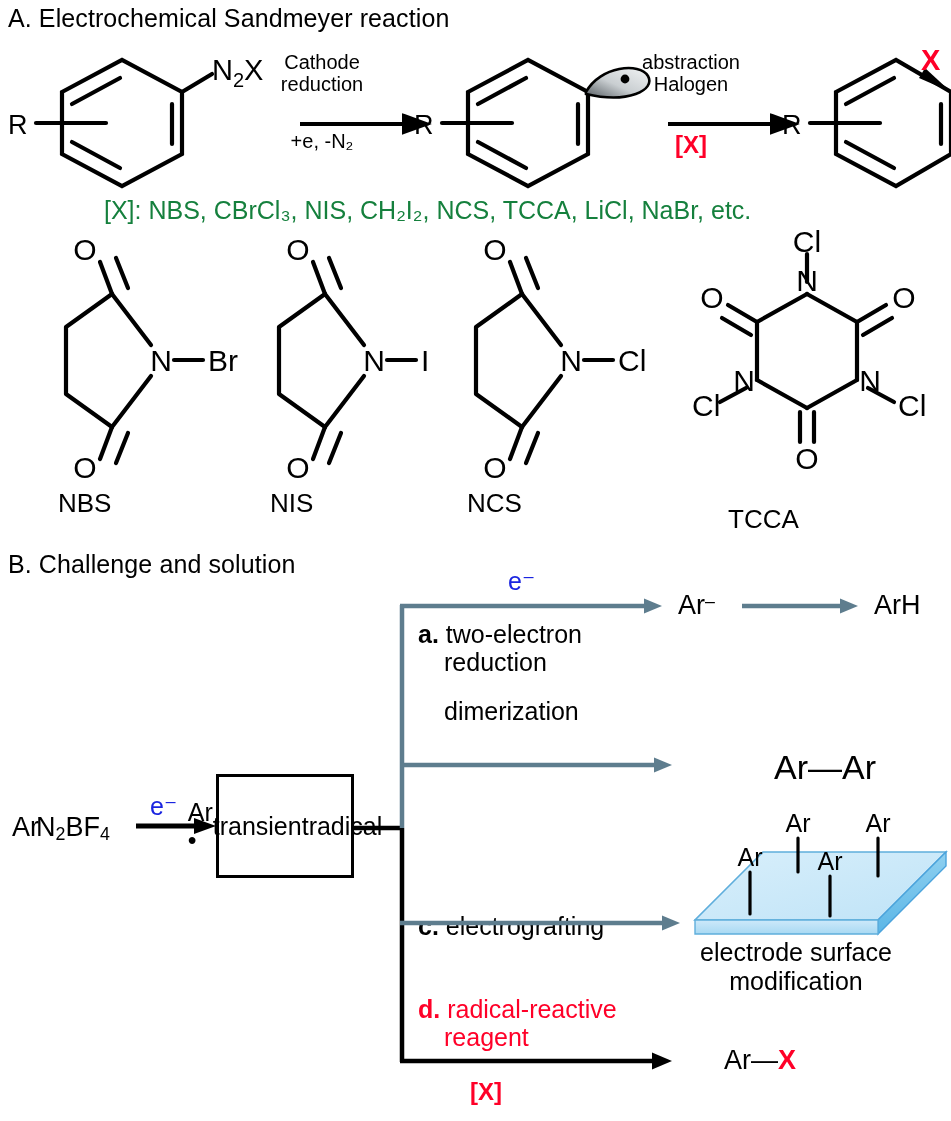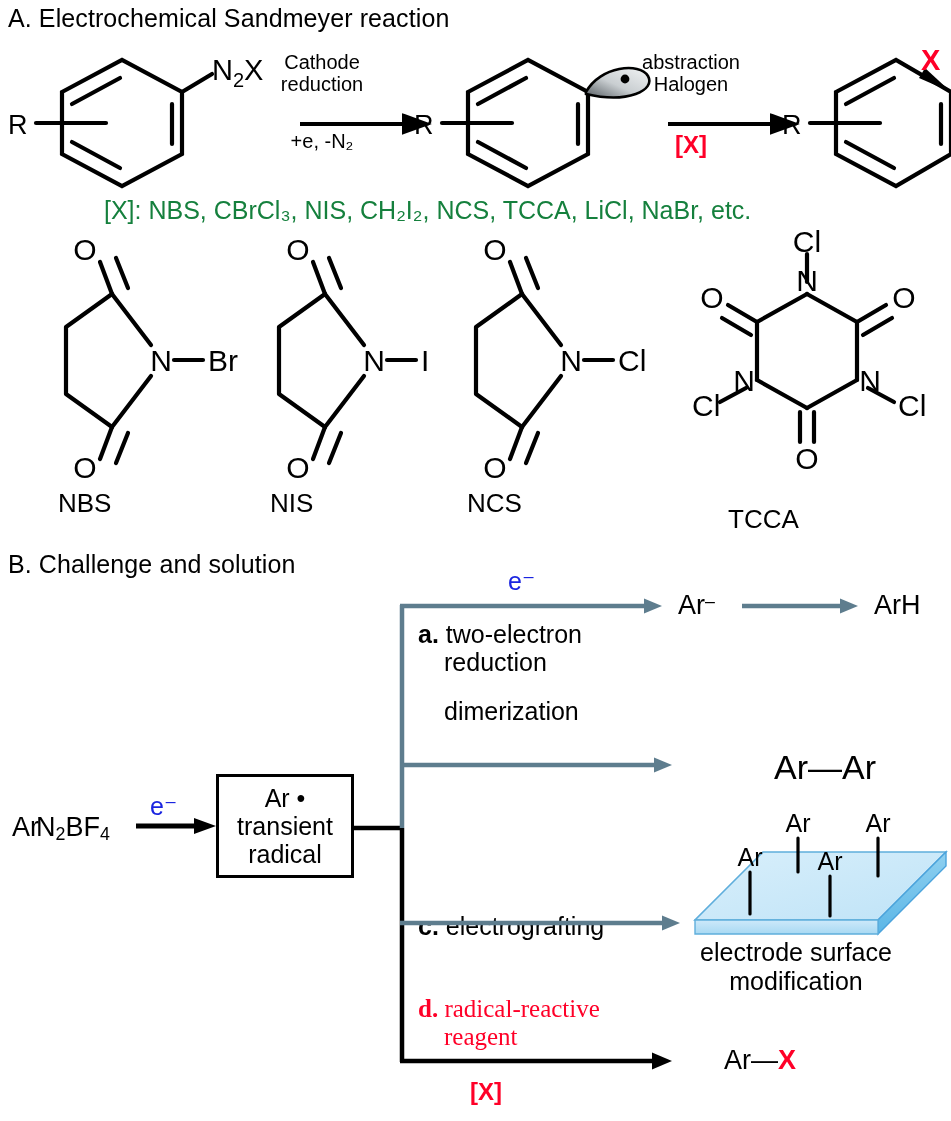--- a/index.html
+++ b/index.html
@@ -11,21 +11,21 @@
   .abs{position:absolute;}
   .panel-title{font-size:25px;letter-spacing:0.1px;white-space:nowrap;}
   .reagent-list{font-size:25px;color:#15803d;white-space:nowrap;font-weight:400;}
   .cond{font-size:20px;text-align:center;line-height:1.08;white-space:nowrap;}
   .cond-red{font-size:24px;color:#FF0028;font-weight:bold;text-align:center;}
   .mol-name{font-size:26px;text-align:left;white-space:nowrap;}
   .atom{font-size:27px;}
   .eminus{font-size:25px;color:#1A24E0;font-weight:400;white-space:nowrap;}
   .branch-label{font-size:25px;line-height:1.12;white-space:nowrap;}
   .branch-label b{font-weight:bold;}
-  .branch-red{color:#FF0028;font-family:Liberation Serif, serif;}
+  .branch-red{color:#FF0028;}
   .species{font-size:26px;white-space:nowrap;}
   .caption{font-size:25px;text-align:center;line-height:1.14;white-space:nowrap;}
   sub{font-size:0.66em;vertical-align:-0.24em;}
   sup{font-size:0.66em;vertical-align:0.42em;}
   svg{display:block;overflow:visible;}
 </style>
 </head>
 <body>
 
 <div class="abs panel-title" style="left:8px;top:4px;">A. Electrochemical Sandmeyer reaction</div>
@@ -216,21 +216,21 @@
 </div>
 
 <div class="abs" style="left:136px;top:815px;">
   <svg width="80" height="22" viewBox="0 0 80 22">
     <line x1="0" y1="11" x2="58" y2="11" stroke="#000" stroke-width="5"></line>
     <polygon points="58,3 80,11 58,19" fill="#000"></polygon>
   </svg>
 </div>
 
 <div class="abs" style="left:216px;top:774px;width:138px;height:104px;border:3.5px solid #000;box-sizing:border-box;
-            display:flex;flex-direction:column;align-items:center;justify-content:center;line-height:1.12;font-size:25px;">
+            display:flex;flex-direction:row;align-items:center;justify-content:center;line-height:1.12;font-size:25px;">
   <div>Ar •</div>
   <div>transient</div>
   <div>radical</div>
 </div>
 
 <div class="abs" style="left:352px;top:596px;">
   <svg width="60" height="470" viewBox="0 0 60 470">
 
     <line x1="0" y1="232" x2="50" y2="232" stroke="#000" stroke-width="4.5"></line>
 

